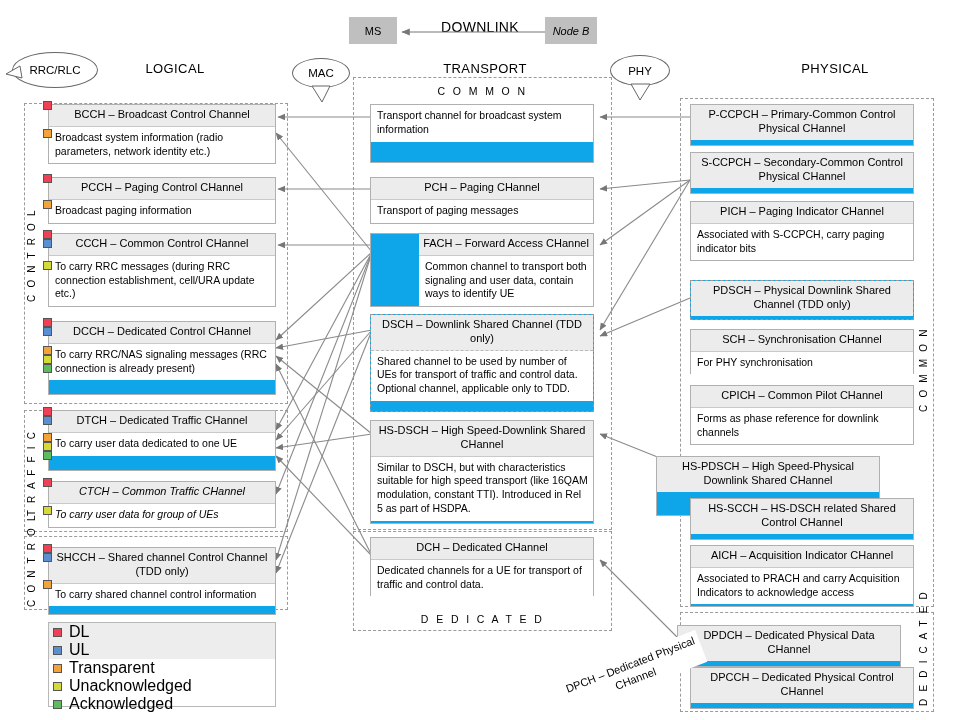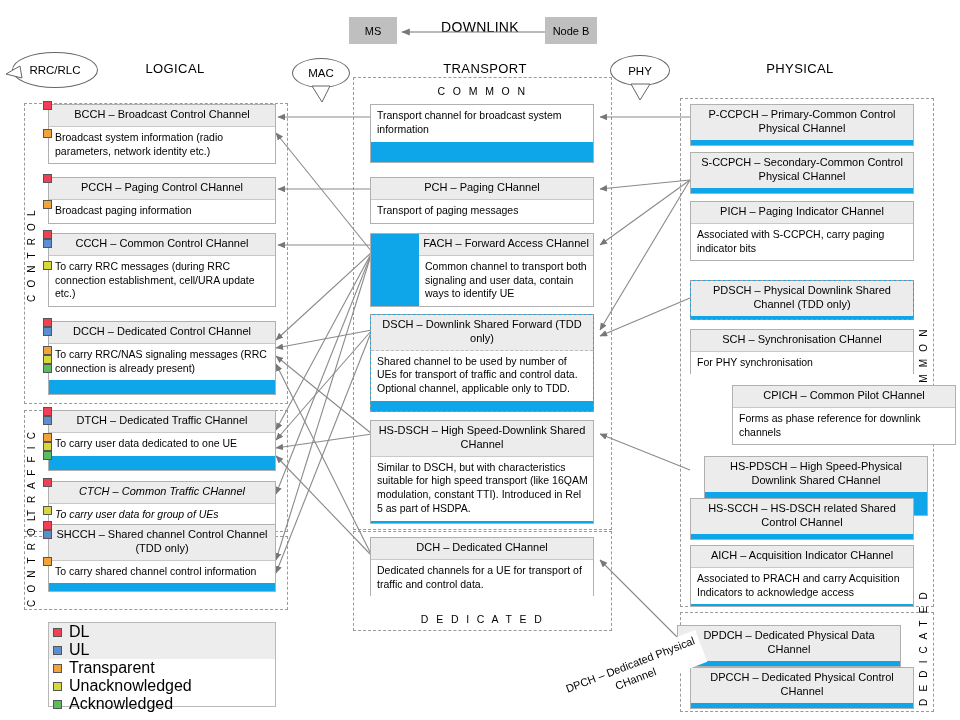--- a/index.html
+++ b/index.html
@@ -55,21 +55,21 @@
 <body>
 
 <div class="abs ms-box" style="left:349px;top:17px;width:48px;height:27px;">
   <span>MS</span>
 </div>
 
 <div class="abs dl-label" style="left:420px;top:19px;width:120px;text-align:center;">
   <span>DOWNLINK</span>
 </div>
 
-<div class="abs nodeb-box" style="left:545px;top:17px;width:52px;height:27px;">
+<div class="abs nodeb-box" style="left:545px;top:17px;width:52px;height:27px;font-style:italic;">
   <span>Node B</span>
 </div>
 
 <svg class="wires" style="height:60px;">
   <defs>
     <marker id="ah" markerWidth="7" markerHeight="7" refX="6.5" refY="3" orient="auto">
       <path d="M0,0 L7,3 L0,6 z" fill="#777"></path>
     </marker>
   </defs>
   <line x1="545" y1="32" x2="402" y2="32" stroke="#777" stroke-width="1.2" marker-end="url(#ah)"></line>
@@ -90,21 +90,21 @@
   <path d="M312,86 L322,102 L330,86 z" fill="#fff" stroke="#666" stroke-width="1"></path>
   <path d="M631,84 L640,100 L650,84 z" fill="#fff" stroke="#666" stroke-width="1"></path>
 </svg>
 
 <div class="abs coltitle" style="left:110px;top:61px;width:130px;">
   <span>LOGICAL</span>
 </div>
 <div class="abs coltitle" style="left:410px;top:61px;width:150px;">
   <span>TRANSPORT</span>
 </div>
-<div class="abs coltitle" style="left:725px;top:61px;width:150px;">
+<div class="abs coltitle" style="left:760px;top:61px;width:150px;">
   <span>PHYSICAL</span>
 </div>
 
 <div class="abs dashgroup" style="left:24px;top:103px;width:264px;height:301px;"></div>
 <div class="abs vlabel" style="left:26px;top:200px;height:110px;width:12px;">
   <span>C O N T R O L</span>
 </div>
 
 <div class="abs dashgroup" style="left:24px;top:410px;width:264px;height:122px;"></div>
 <div class="abs vlabel" style="left:26px;top:425px;height:96px;width:12px;">
@@ -211,41 +211,41 @@
   <span class="mk" style="left:-6px;top:40px;background:#5fbb5f;"></span>
 </div>
 
 <div class="abs chan" style="left:48px;top:481px;width:228px;height:47px;font-style:italic;">
   <div class="hdr">CTCH – Common Traffic CHannel</div>
   <div class="body">To carry user data for group of UEs</div>
   <span class="mk" style="left:-6px;top:-4px;background:#ef4056;"></span>
   <span class="mk" style="left:-6px;top:24px;background:#d6d93c;"></span>
 </div>
 
-<div class="abs chan" style="left:48px;top:524px;width:228px;height:68px;">
+<div class="abs chan" style="left:48px;top:547px;width:228px;height:68px;">
   <div class="hdr">SHCCH – Shared channel Control Channel (TDD only)</div>
   <div class="body">To carry shared channel control information</div>
   <span class="mk" style="left:-6px;top:-4px;background:#ef4056;"></span>
   <span class="mk" style="left:-6px;top:5px;background:#5b8fd0;"></span>
   <span class="mk" style="left:-6px;top:32px;background:#f3a33c;"></span>
 </div>
 
 <div class="abs chan" style="left:370px;top:104px;width:224px;height:59px;">
   <div class="body">Transport channel for broadcast system information</div>
 </div>
 <div class="abs chan" style="left:370px;top:177px;width:224px;height:47px;">
   <div class="hdr">PCH – Paging CHannel</div>
   <div class="body">Transport of paging messages</div>
 </div>
 <div class="abs chan" style="left:370px;top:233px;width:224px;height:74px;padding-left:48px;">
   <div class="hdr">FACH – Forward Access CHannel</div>
   <div class="body">Common channel to transport both signaling and user data, contain ways to identify UE</div>
 </div>
 <div class="abs chan dashed" style="left:370px;top:314px;width:224px;height:98px;">
-  <div class="hdr">DSCH – Downlink Shared Forward (TDD only)</div>
+  <div class="hdr">DSCH – Downlink Shared Channel (TDD only)</div>
   <div class="body">Shared channel to be used by number of UEs for transport of traffic and control data. Optional channel, applicable only to TDD.</div>
 </div>
 <div class="abs chan" style="left:370px;top:420px;width:224px;height:104px;">
   <div class="hdr">HS-DSCH – High Speed-Downlink Shared CHannel</div>
   <div class="body">Similar to DSCH, but with characteristics suitable for high speed transport (like 16QAM modulation, constant TTI). Introduced in Rel 5 as part of HSDPA.</div>
 </div>
 <div class="abs chan" style="left:370px;top:537px;width:224px;height:59px;">
   <div class="hdr">DCH – Dedicated CHannel</div>
   <div class="body">Dedicated channels for a UE for transport of traffic and control data.</div>
 </div>
@@ -260,25 +260,25 @@
   <div class="hdr">PICH – Paging Indicator CHannel</div>
   <div class="body">Associated with S-CCPCH, carry paging indicator bits</div>
 </div>
 <div class="abs chan dashed nobody" style="left:690px;top:280px;width:224px;height:40px;">
   <div class="hdr">PDSCH – Physical Downlink Shared Channel (TDD only)</div>
 </div>
 <div class="abs chan" style="left:690px;top:329px;width:224px;height:45px;">
   <div class="hdr">SCH – Synchronisation CHannel</div>
   <div class="body">For PHY synchronisation</div>
 </div>
-<div class="abs chan" style="left:690px;top:385px;width:224px;height:60px;margin-left:42px;">
+<div class="abs chan" style="left:690px;top:385px;width:224px;height:60px;">
   <div class="hdr">CPICH – Common Pilot CHannel</div>
   <div class="body">Forms as phase reference for downlink channels</div>
 </div>
-<div class="abs chan nobody" style="left:704px;top:456px;width:224px;height:60px;">
+<div class="abs chan nobody" style="left:656px;top:456px;width:224px;height:60px;">
   <div class="hdr">HS-PDSCH – High Speed-Physical Downlink Shared CHannel</div>
 </div>
 <div class="abs chan nobody" style="left:690px;top:498px;width:224px;height:42px;">
   <div class="hdr">HS-SCCH – HS-DSCH related Shared Control CHannel</div>
 </div>
 <div class="abs chan" style="left:690px;top:545px;width:224px;height:62px;">
   <div class="hdr">AICH – Acquisition Indicator CHannel</div>
   <div class="body">Associated to PRACH and carry Acquisition Indicators to acknowledge access</div>
 </div>
 <div class="abs chan nobody" style="left:677px;top:625px;width:224px;height:42px;">

